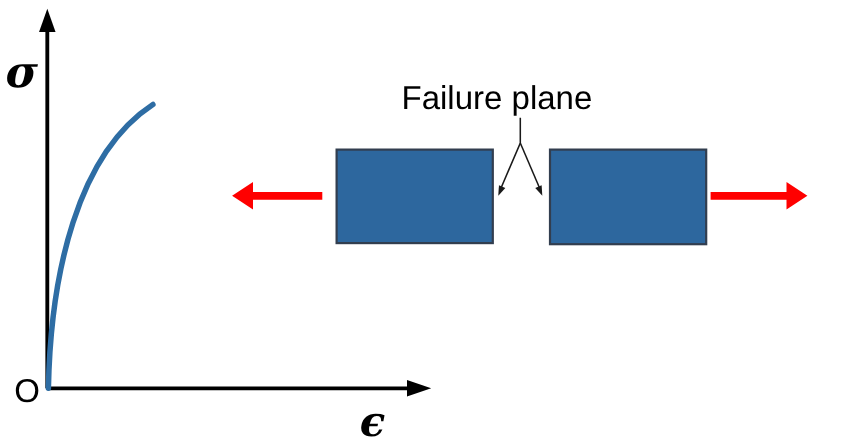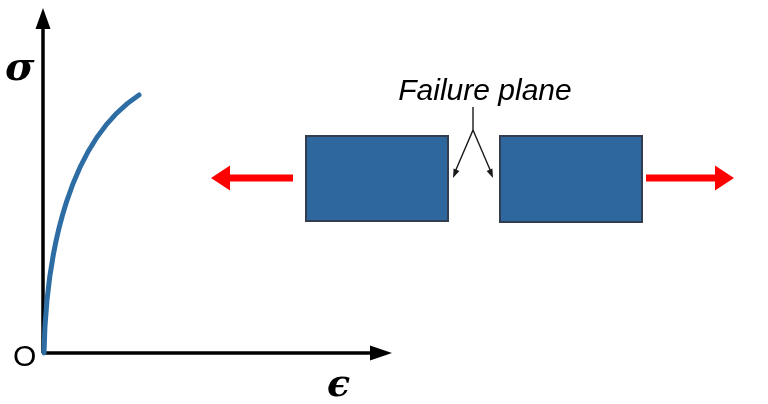--- a/index.html
+++ b/index.html
@@ -24,23 +24,22 @@
   .math-lbl {
     font-family: "DejaVu Serif", "DejaVu Sans", serif;
     font-style: italic;
     font-weight: bold;
   }
   .sigma-lbl   { left: 5px;   top: 46px;  font-size: 40px; }
   .epsilon-lbl { left: 327px; top: 364px; font-size: 38px; }
   .origin-lbl  { left: 13px;  top: 341px; font-size: 30px; font-family: "Liberation Sans", sans-serif; }
   .failure-lbl {
     left: 365px; top: 75px; width: 240px;
-    font-size: 30px; text-align: center;
+    font-size: 30px; text-align: left;
     font-family: "Liberation Sans", sans-serif;
-    font-style: italic;
   }
 </style>
 </head>
 <body>
 
 <div class="canvas">
 
   <svg class="diagram-svg" width="768" height="404" viewBox="0 0 768 404">
 
     <line class="axis-line" x1="43" y1="353" x2="43" y2="27"></line>

